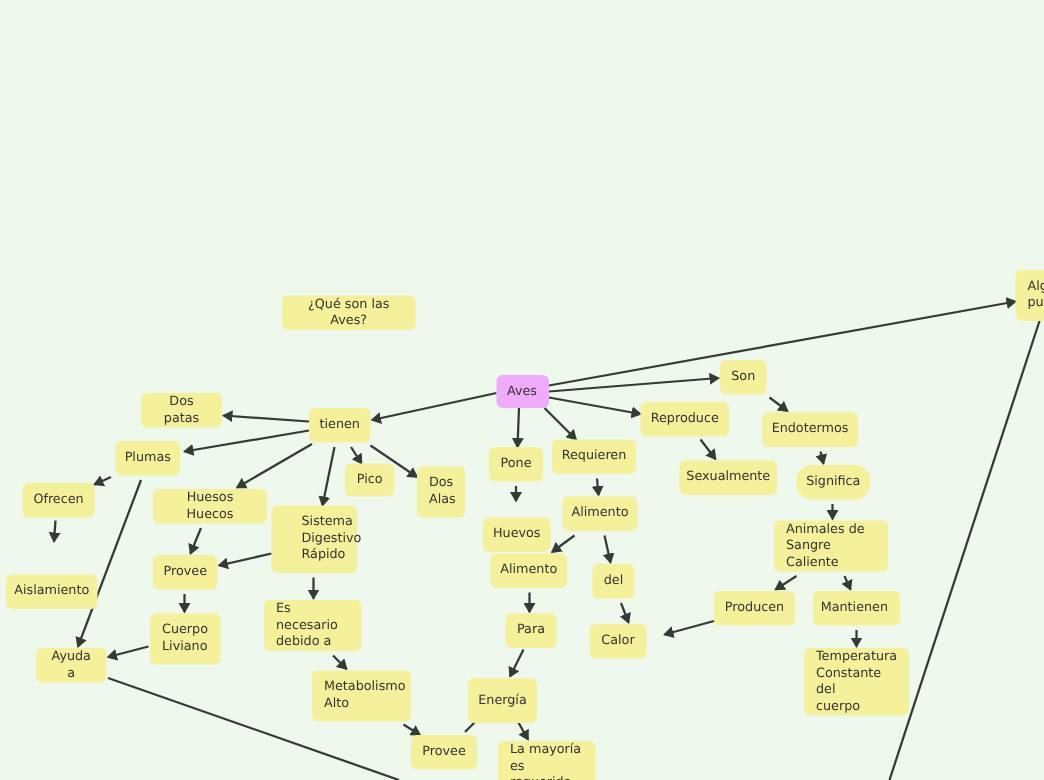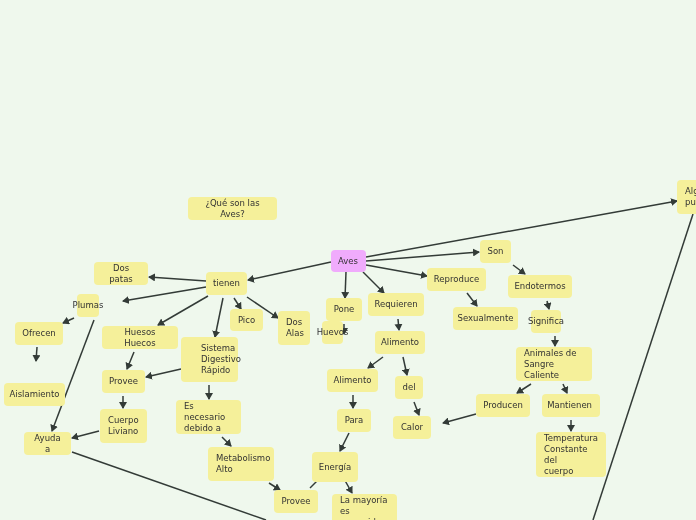--- a/index.html
+++ b/index.html
@@ -80,55 +80,55 @@
         <path d="M563,384 L567,393" stroke="#333b37" stroke-width="1.5" fill="none" marker-end="url(#arrowhead)"></path>
         <path d="M571,420 L571,431" stroke="#333b37" stroke-width="1.5" fill="none" marker-end="url(#arrowhead)"></path>
         <path d="M693,214 L593,520" stroke="#333b37" stroke-width="1.5" fill="none"></path>
       </g>
   </svg>
   <div id="node-layer">
       <div class="node center" style="left: 188px; top: 197px; width: 89px; height: 23px;"><span>¿Qué son las Aves?</span></div>
       <div class="node root center" style="left: 331px; top: 250px; width: 35px; height: 22px;"><span>Aves</span></div>
       <div class="node center" style="left: 206px; top: 272px; width: 41px; height: 23px;"><span>tienen</span></div>
       <div class="node center" style="left: 94px; top: 262px; width: 54px; height: 23px;"><span>Dos patas</span></div>
-      <div class="node center" style="left: 77px; top: 294px; width: 22px; height: 23px;"><span>Plumas</span></div>
+      <div class="node center" style="left: 77px; top: 294px; width: 43px; height: 23px;"><span>Plumas</span></div>
       <div class="node center" style="left: 15px; top: 322px; width: 48px; height: 23px;"><span>Ofrecen</span></div>
       <div class="node center" style="left: 4px; top: 383px; width: 61px; height: 23px;"><span>Aislamiento</span></div>
       <div class="node center" style="left: 102px; top: 326px; width: 76px; height: 23px;"><span>Huesos Huecos</span></div>
       <div class="node" style="left: 181px; top: 337px; width: 57px; height: 45px; padding-left: 20px;"><span>Sistema
 Digestivo
 Rápido</span></div>
       <div class="node center" style="left: 230px; top: 309px; width: 33px; height: 22px;"><span>Pico</span></div>
       <div class="node" style="left: 278px; top: 311px; width: 32px; height: 34px;"><span>Dos
 Alas</span></div>
       <div class="node center" style="left: 102px; top: 370px; width: 43px; height: 23px;"><span>Provee</span></div>
       <div class="node" style="left: 100px; top: 409px; width: 47px; height: 34px;"><span>Cuerpo
 Liviano</span></div>
       <div class="node center" style="left: 24px; top: 432px; width: 47px; height: 23px;"><span>Ayuda a</span></div>
       <div class="node" style="left: 176px; top: 400px; width: 65px; height: 34px;"><span>Es necesario
 debido a</span></div>
       <div class="node" style="left: 208px; top: 447px; width: 66px; height: 34px;"><span>Metabolismo
 Alto</span></div>
       <div class="node center" style="left: 274px; top: 490px; width: 44px; height: 23px;"><span>Provee</span></div>
       <div class="node center" style="left: 326px; top: 298px; width: 36px; height: 23px;"><span>Pone</span></div>
-      <div class="node center" style="left: 322px; top: 321px; width: 21px; height: 23px;"><span>Huevos</span></div>
+      <div class="node center" style="left: 322px; top: 345px; width: 45px; height: 23px;"><span>Huevos</span></div>
       <div class="node center" style="left: 368px; top: 293px; width: 56px; height: 23px;"><span>Requieren</span></div>
       <div class="node center" style="left: 375px; top: 331px; width: 50px; height: 23px;"><span>Alimento</span></div>
       <div class="node center" style="left: 327px; top: 369px; width: 51px; height: 23px;"><span>Alimento</span></div>
       <div class="node center" style="left: 395px; top: 376px; width: 28px; height: 23px;"><span>del</span></div>
       <div class="node center" style="left: 337px; top: 409px; width: 34px; height: 23px;"><span>Para</span></div>
       <div class="node center" style="left: 393px; top: 416px; width: 38px; height: 23px; text-align: center;"><span>Calor</span></div>
       <div class="node center" style="left: 312px; top: 452px; width: 46px; height: 30px;"><span>Energía</span></div>
       <div class="node" style="left: 332px; top: 494px; width: 65px; height: 34px;"><span>La mayoría
 es requerida</span></div>
       <div class="node center" style="left: 427px; top: 268px; width: 59px; height: 23px;"><span>Reproduce</span></div>
       <div class="node center" style="left: 453px; top: 307px; width: 65px; height: 23px;"><span>Sexualmente</span></div>
       <div class="node center" style="left: 480px; top: 240px; width: 31px; height: 23px;"><span>Son</span></div>
       <div class="node center" style="left: 508px; top: 275px; width: 64px; height: 23px;"><span>Endotermos</span></div>
-      <div class="node center" style="left: 531px; top: 310px; width: 30px; height: 23px;"><span>Significa</span></div>
+      <div class="node center" style="left: 531px; top: 310px; width: 49px; height: 23px; border-radius: 10px;"><span>Significa</span></div>
       <div class="node" style="left: 516px; top: 347px; width: 76px; height: 34px;"><span>Animales de
 Sangre Caliente</span></div>
       <div class="node center" style="left: 476px; top: 394px; width: 54px; height: 23px;"><span>Producen</span></div>
       <div class="node center" style="left: 542px; top: 394px; width: 58px; height: 23px; justify-content: flex-end;"><span>Mantienen</span></div>
       <div class="node" style="left: 536px; top: 432px; width: 70px; height: 45px;"><span>Temperatura
 Constante del
 cuerpo</span></div>
       <div class="node" style="left: 677px; top: 180px; width: 30px; height: 34px;"><span>Alg
 pue</span></div>
     </div>

